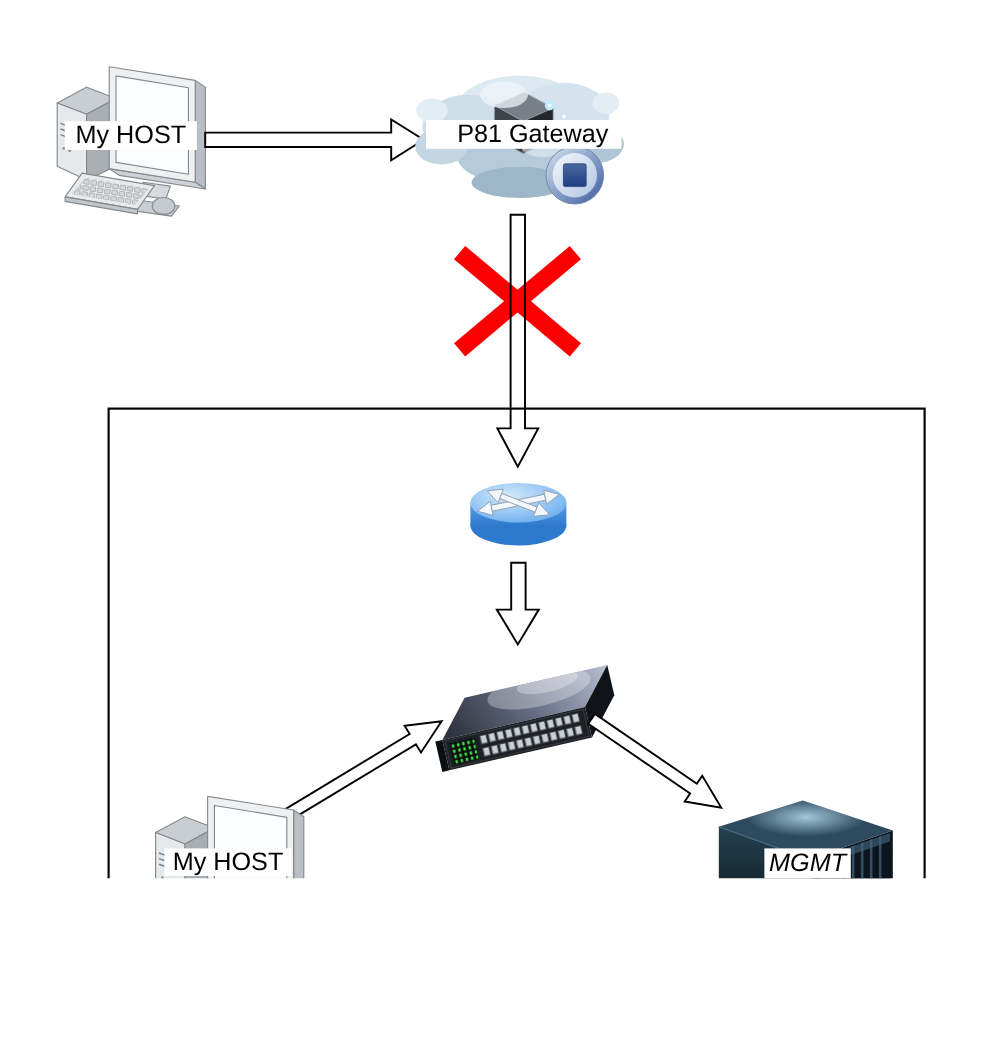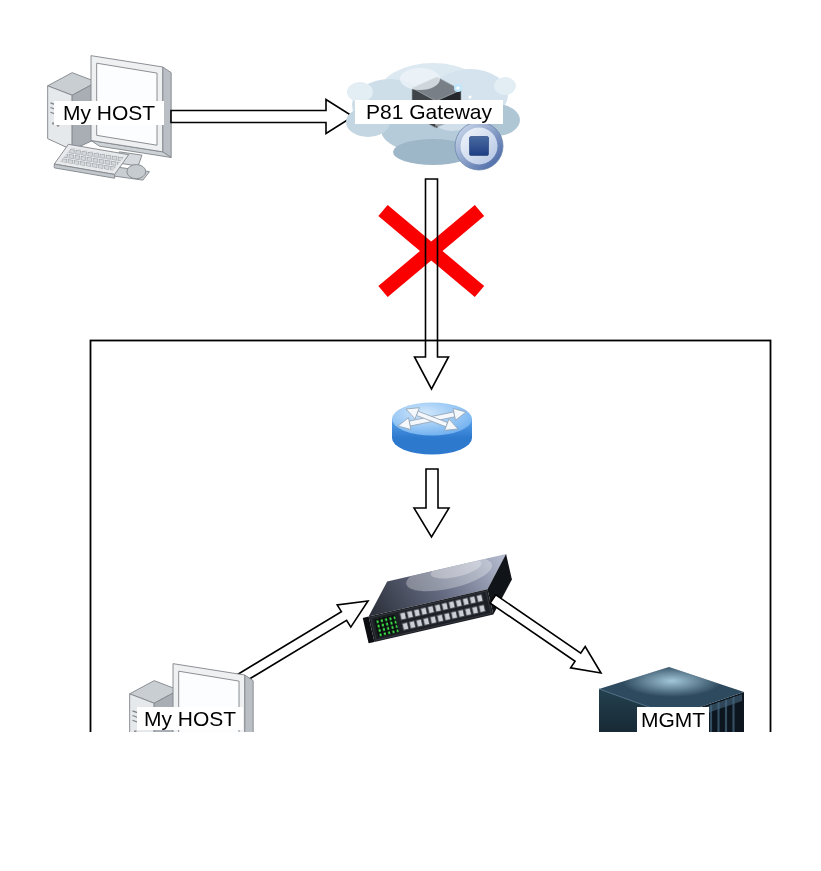--- a/index.html
+++ b/index.html
@@ -202,16 +202,16 @@
         <ellipse cx="672" cy="681" rx="50" ry="16" fill="url(#srvGlow)"></ellipse>
       </g>
       <line x1="599" y1="689" x2="674" y2="716" stroke="#4a6a80" stroke-width="1"></line>
       <polygon points="604,743 672,771 672,778 604,750" fill="#05090d"></polygon>
     </g>
 
     <use href="#pc" x="124" y="658" width="132" height="132"></use>
   </svg>
 
   <div class="node-label" style="left:54px;top:101px;width:110px;height:24px;">My HOST</div>
-  <div class="node-label" style="left:355px;top:100px;width:148px;height:24px;">P81 Gateway</div>
+  <div class="node-label" style="left:355px;top:100px;width:148px;height:24px;padding-left:15px;">P81 Gateway</div>
   <div class="node-label" style="left:137px;top:707px;width:106px;height:23px;">My HOST</div>
-  <div class="node-label" style="left:637px;top:707px;width:72px;height:26px;">MGMT</div>
+  <div class="node-label" style="left:637px;top:707px;width:72px;height:26px;font-style:italic;">MGMT</div>
 </div>
 
 </body></html>

